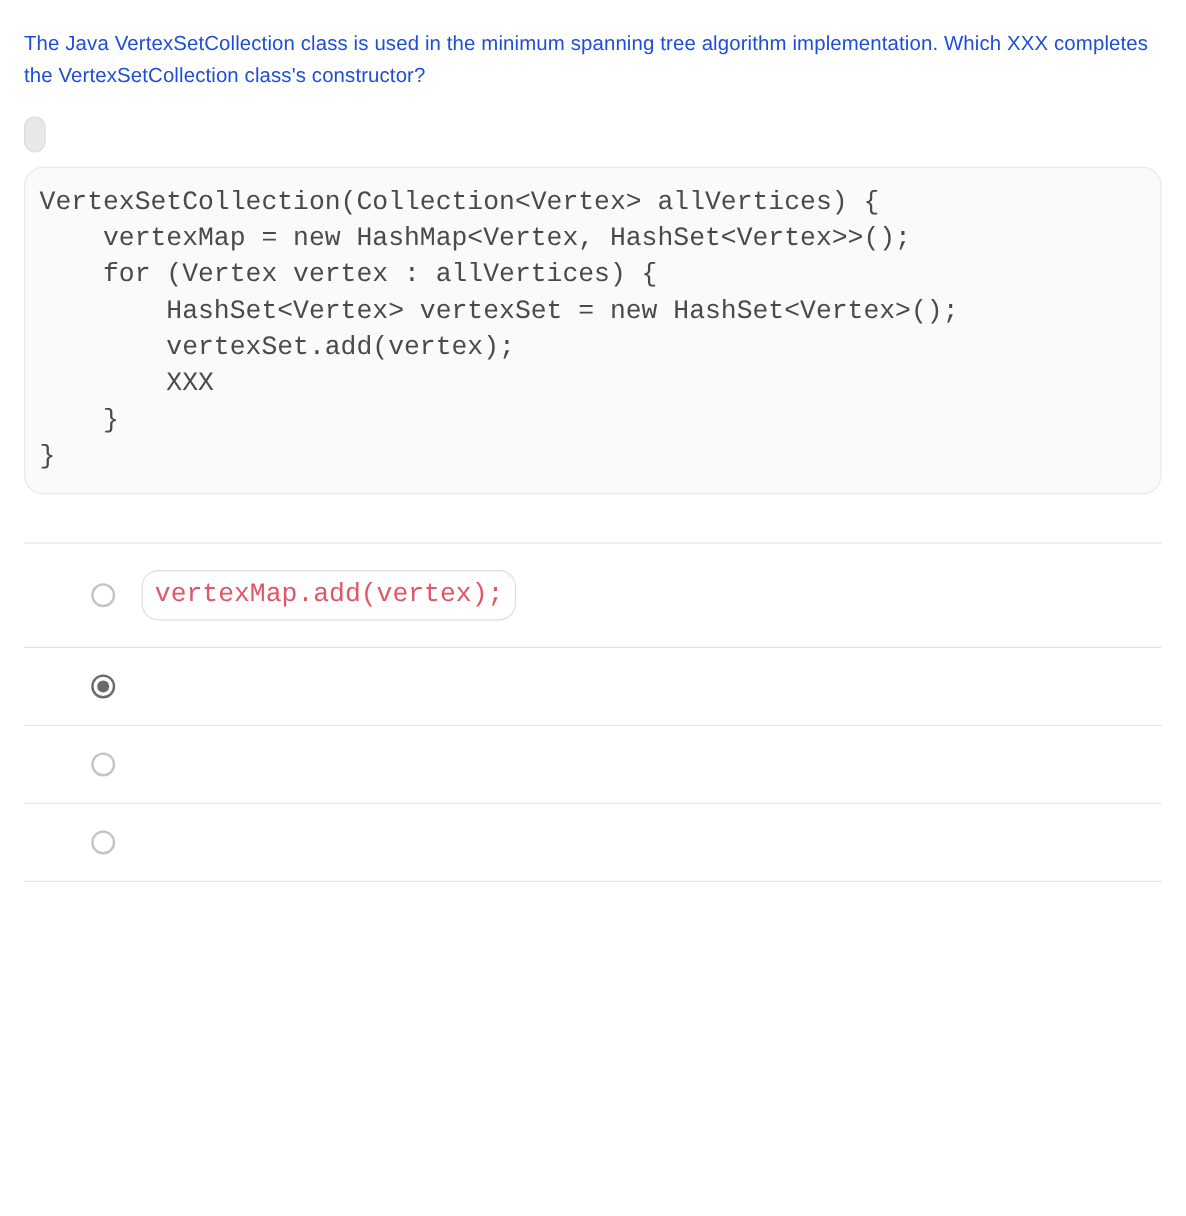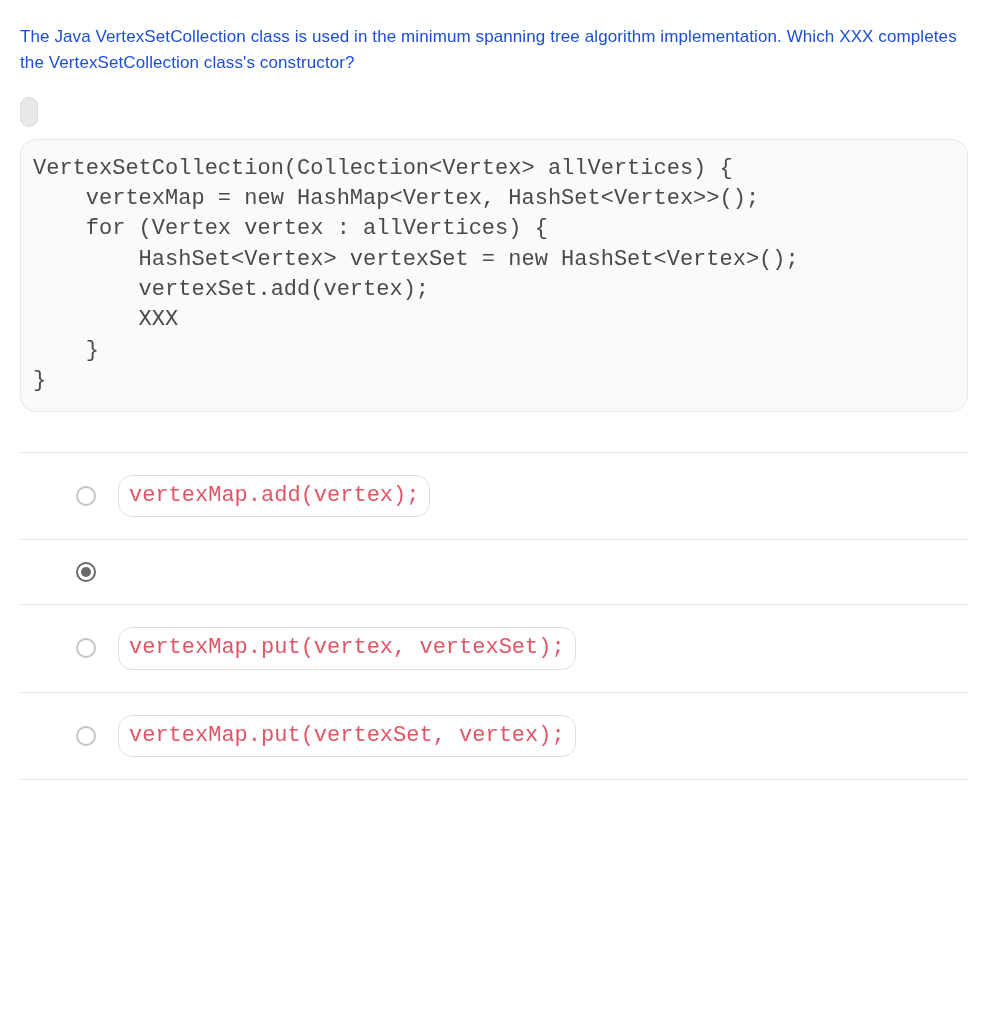--- a/index.html
+++ b/index.html
@@ -114,21 +114,19 @@
     <span class="radio"></span>
     <span class="option-code">vertexMap.add(vertex);</span>
   </div>
 
   <div class="option-row">
     <span class="radio selected"></span>
   </div>
 
   <div class="option-row">
     <span class="radio"></span>
-    <span class="option-code">vertexMap.put(vertex, vertexSet);</span>
   </div>
 
   <div class="option-row">
     <span class="radio"></span>
-    <span class="option-code">vertexMap.put(vertexSet, vertex);</span>
   </div>
 
 </div>
 
 </body></html>

